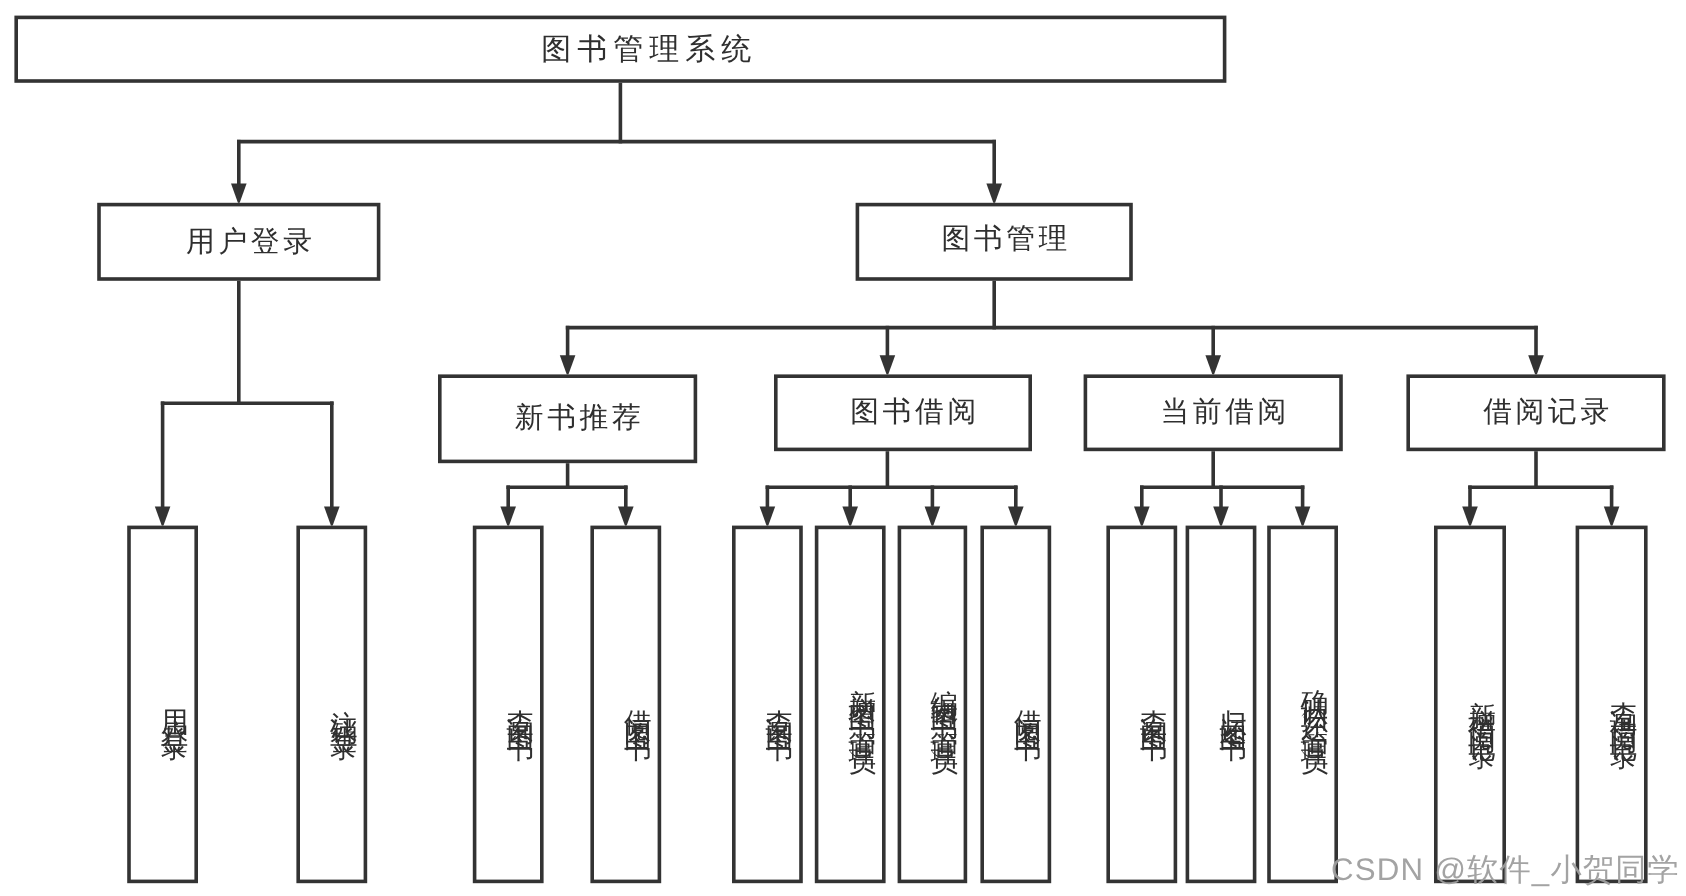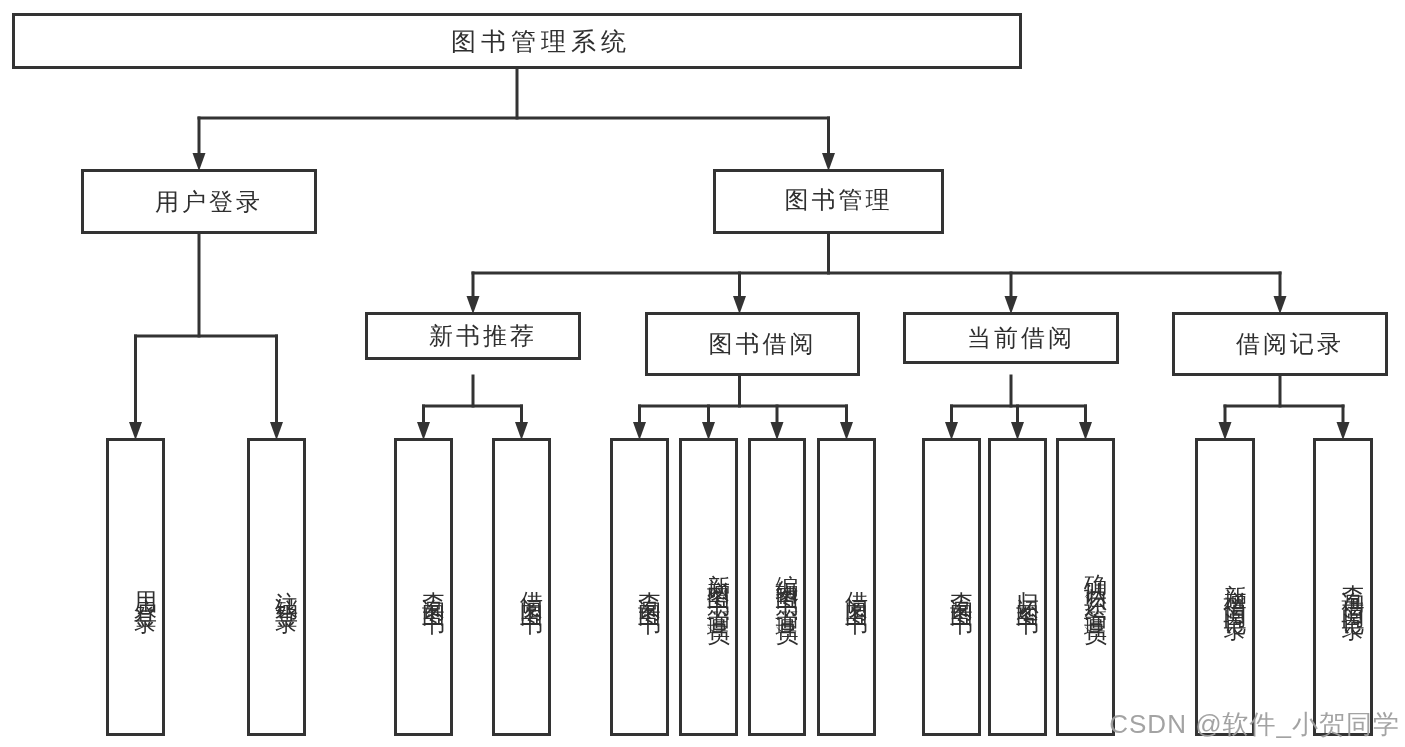--- a/index.html
+++ b/index.html
@@ -125,27 +125,27 @@
   <div class="watermark">CSDN @软件_小贺同学</div>
 <div class="node h root" style="left: 12px; top: 13px; width: 1010px; height: 56px; border-color: rgb(51, 51, 51); background: rgb(255, 255, 255); color: rgb(47, 47, 47);">
       <span>图书管理系统</span>
     </div>
     <div class="node h" style="left: 81px; top: 169px; width: 236px; height: 65px; border-color: rgb(51, 51, 51); background: rgb(255, 255, 255); color: rgb(47, 47, 47);">
       <span>用户登录</span>
     </div>
     <div class="node h" style="left: 713px; top: 169px; width: 231px; height: 65px; border-color: rgb(51, 51, 51); background: rgb(255, 255, 255); color: rgb(47, 47, 47); font-family: Liberation Mono, monospace;">
       <span>图书管理</span>
     </div>
-    <div class="node h" style="left: 365px; top: 312px; width: 216px; height: 48px; border-color: rgb(51, 51, 51); background: rgb(255, 255, 255); color: rgb(47, 47, 47);">
+    <div class="node h" style="left: 365px; top: 312px; width: 216px; height: 74px; border-color: rgb(51, 51, 51); background: rgb(255, 255, 255); color: rgb(47, 47, 47);">
       <span>新书推荐</span>
     </div>
     <div class="node h" style="left: 632px; top: 312px; width: 215px; height: 64px; border-color: rgb(51, 51, 51); background: rgb(255, 255, 255); color: rgb(47, 47, 47); margin-left: 13px;">
       <span>图书借阅</span>
     </div>
-    <div class="node h" style="left: 903px; top: 312px; width: 216px; height: 52px; border-color: rgb(51, 51, 51); background: rgb(255, 255, 255); color: rgb(47, 47, 47);">
+    <div class="node h" style="left: 903px; top: 312px; width: 216px; height: 64px; border-color: rgb(51, 51, 51); background: rgb(255, 255, 255); color: rgb(47, 47, 47);">
       <span>当前借阅</span>
     </div>
     <div class="node h" style="left: 1172px; top: 312px; width: 216px; height: 64px; border-color: rgb(51, 51, 51); background: rgb(255, 255, 255); color: rgb(47, 47, 47);">
       <span>借阅记录</span>
     </div>
     <div class="node v" style="left: 106px; top: 438px; width: 59px; height: 298px; border-color: rgb(51, 51, 51); background: rgb(255, 255, 255); color: rgb(47, 47, 47);">
       <span>用户登录</span>
     </div>
     <div class="node v" style="left: 247px; top: 438px; width: 59px; height: 298px; border-color: rgb(51, 51, 51); background: rgb(255, 255, 255); color: rgb(47, 47, 47);">
       <span>注销登录</span>

